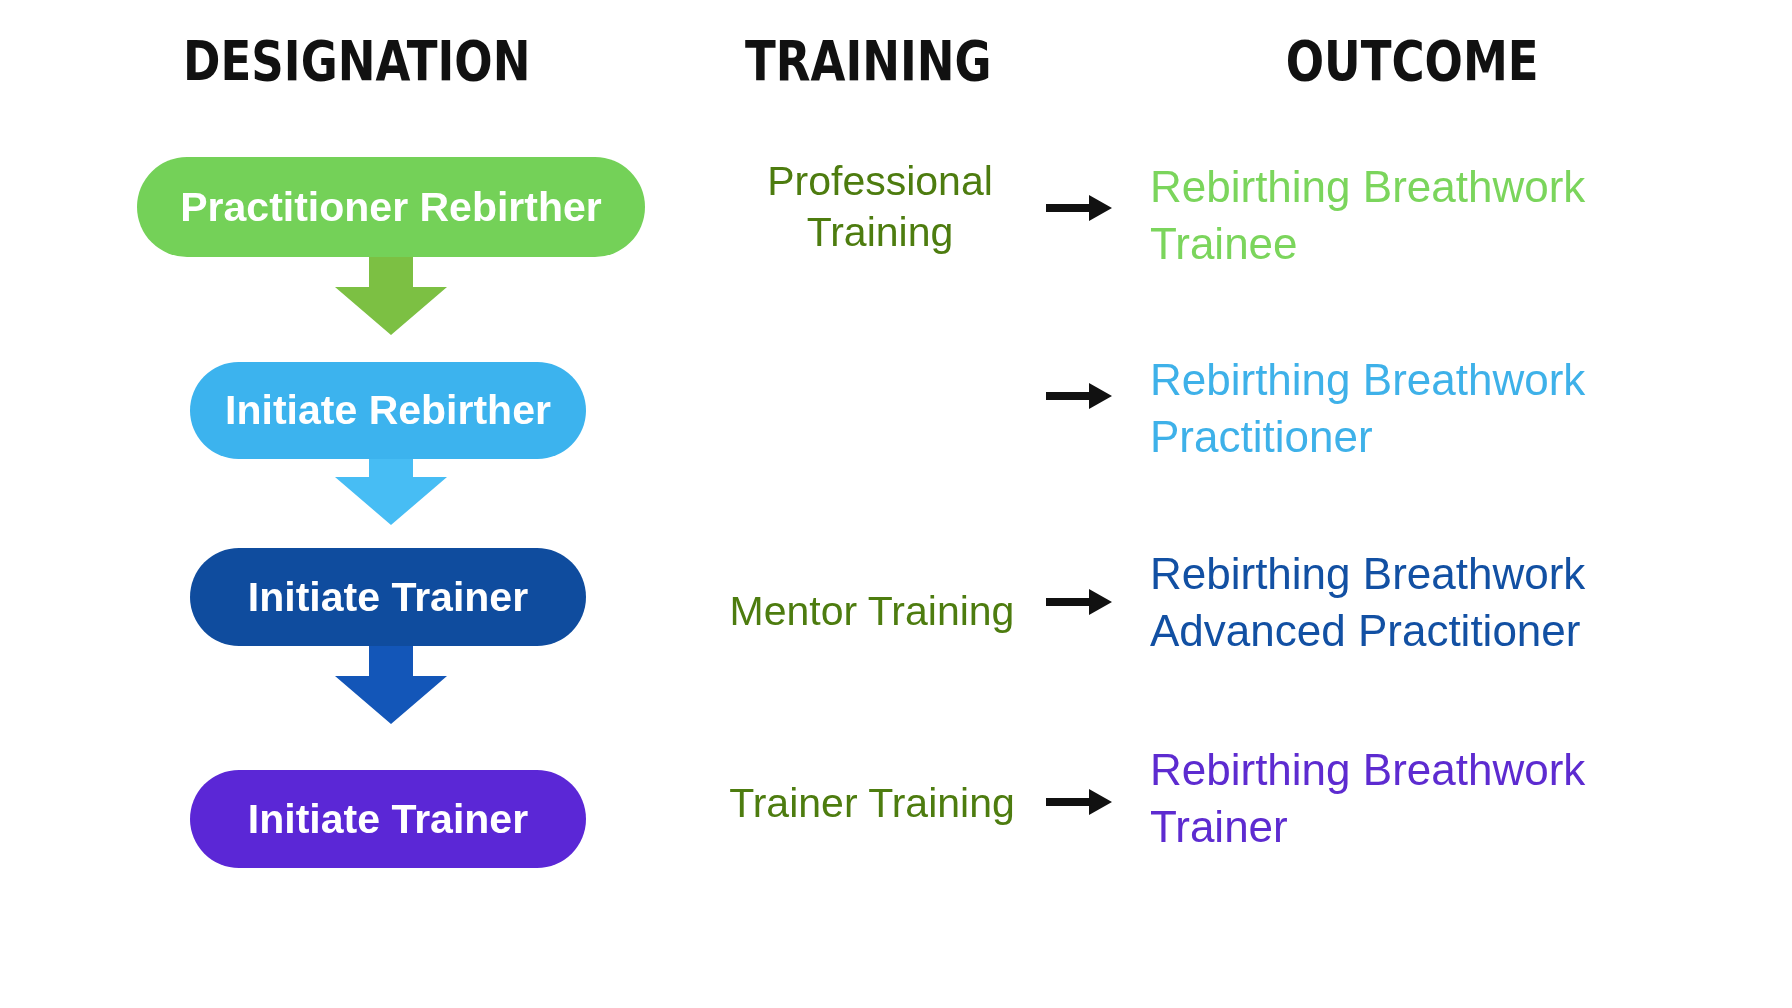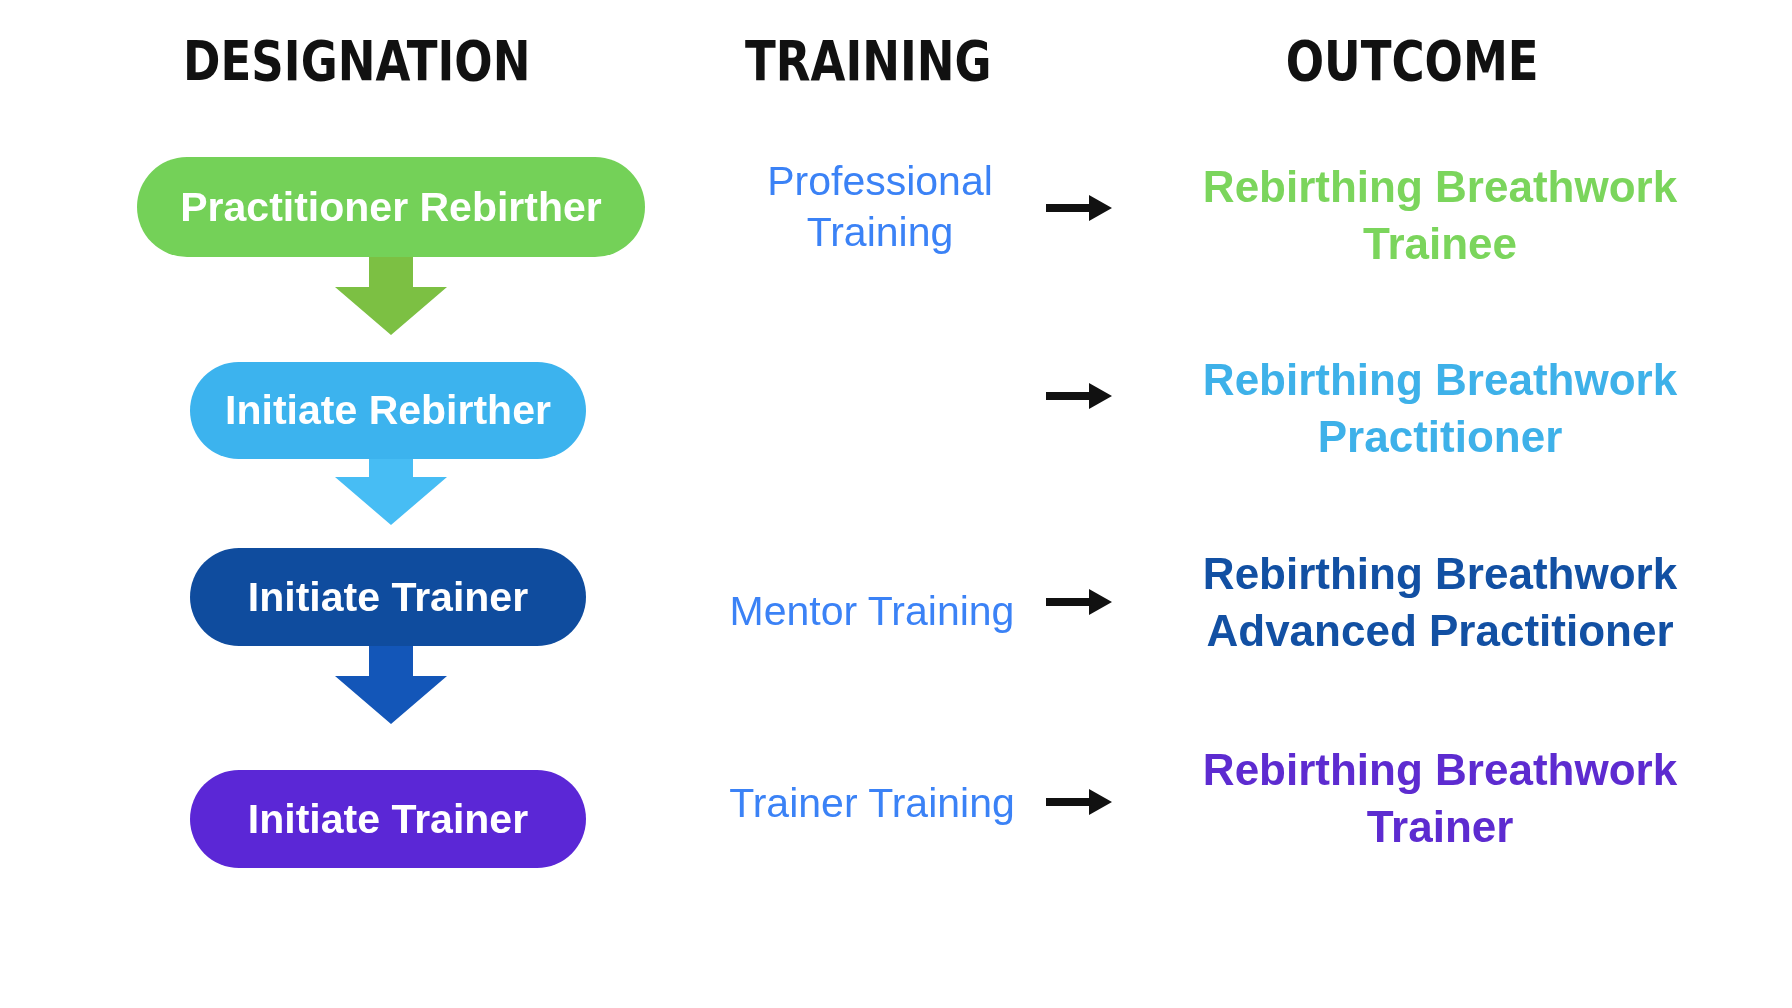--- a/index.html
+++ b/index.html
@@ -54,41 +54,41 @@
   .da2 { left: 335px; top: 437px; }
   .da3 { left: 335px; top: 636px; }
 
   
   .training {
     position: absolute;
     width: 480px;
     text-align: center;
     font-size: 41px;
     line-height: 51px;
-    color: #3b82f6;
+    color: #4d7c0f;
     white-space: pre-line;
   }
   .t1 { left: 640px; top: 156px; }
   .t2 { left: 630px; top: 349px; }
   .t3 { left: 632px; top: 586px; }
   .t4 { left: 632px; top: 778px; }
 
   
   .right-arrow { position: absolute; }
   .r1 { left: 1046px; top: 194px; }
   .r2 { left: 1046px; top: 382px; }
   .r3 { left: 1046px; top: 588px; }
   .r4 { left: 1046px; top: 788px; }
 
   
   .outcome {
     position: absolute;
     width: 580px;
-    text-align: center;
-    font-weight: 700;
+    text-align: left;
+    font-weight: 400;
     font-size: 44px;
     line-height: 57px;
     white-space: pre-line;
   }
   .o1 { left: 1150px; top: 158px; }
   .o2 { left: 1150px; top: 351px; }
   .o3 { left: 1150px; top: 545px; }
   .o4 { left: 1150px; top: 741px; }
 </style>
 </head>

